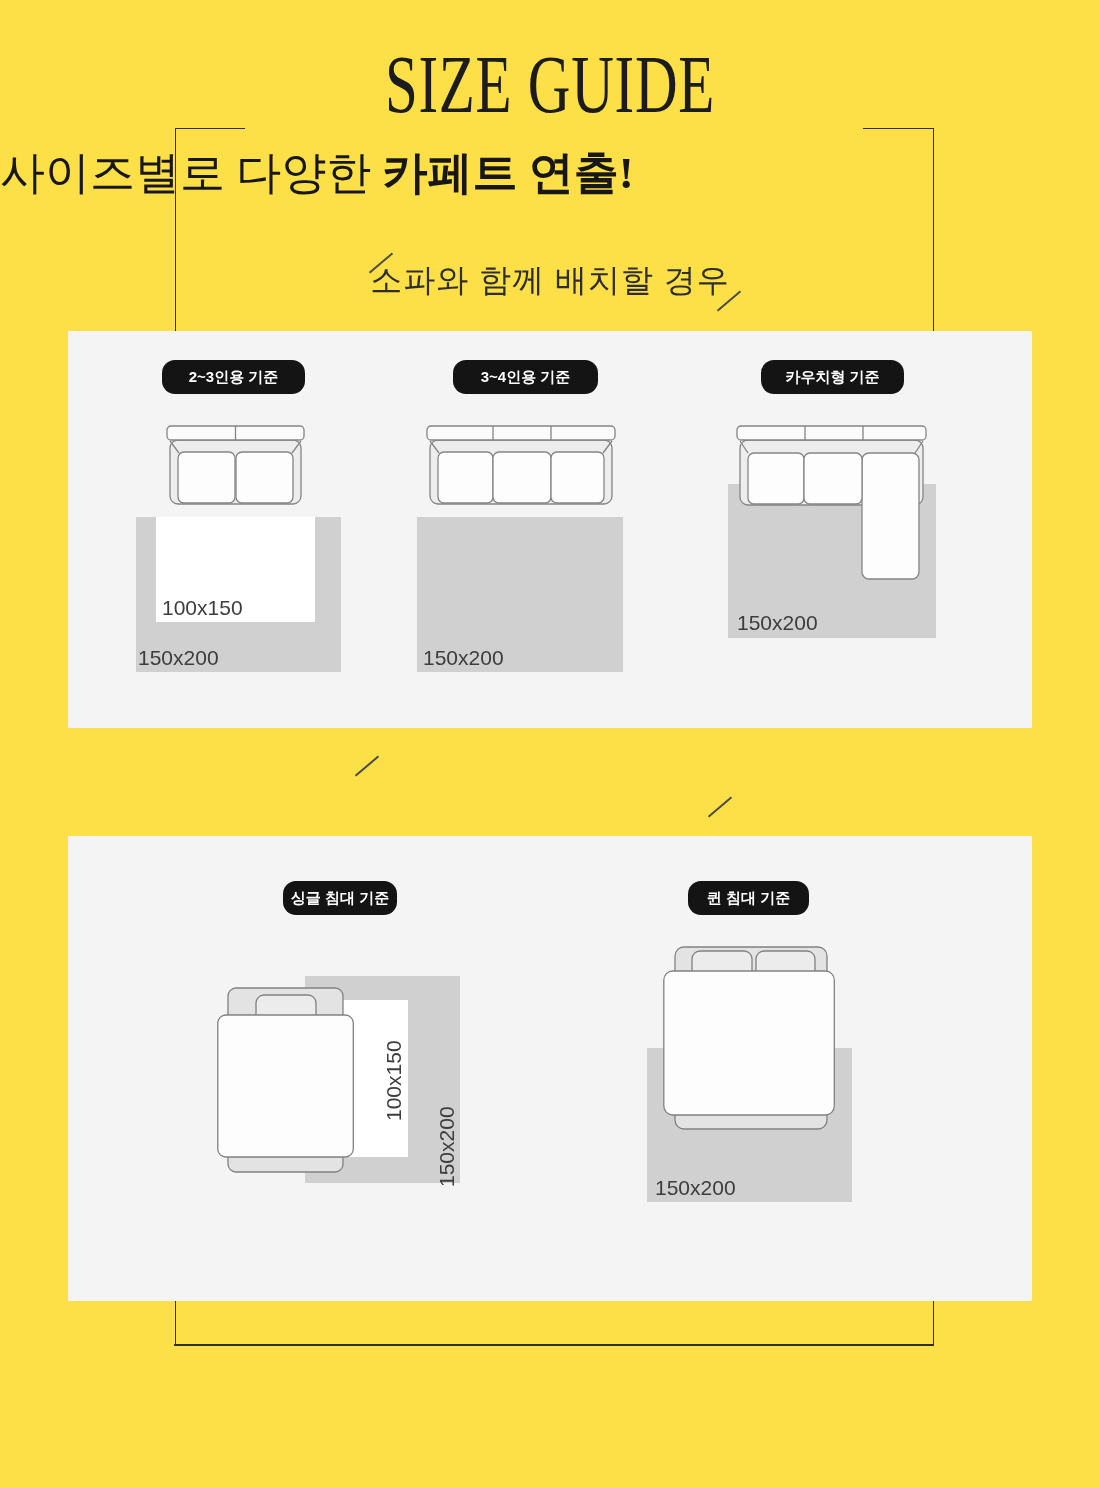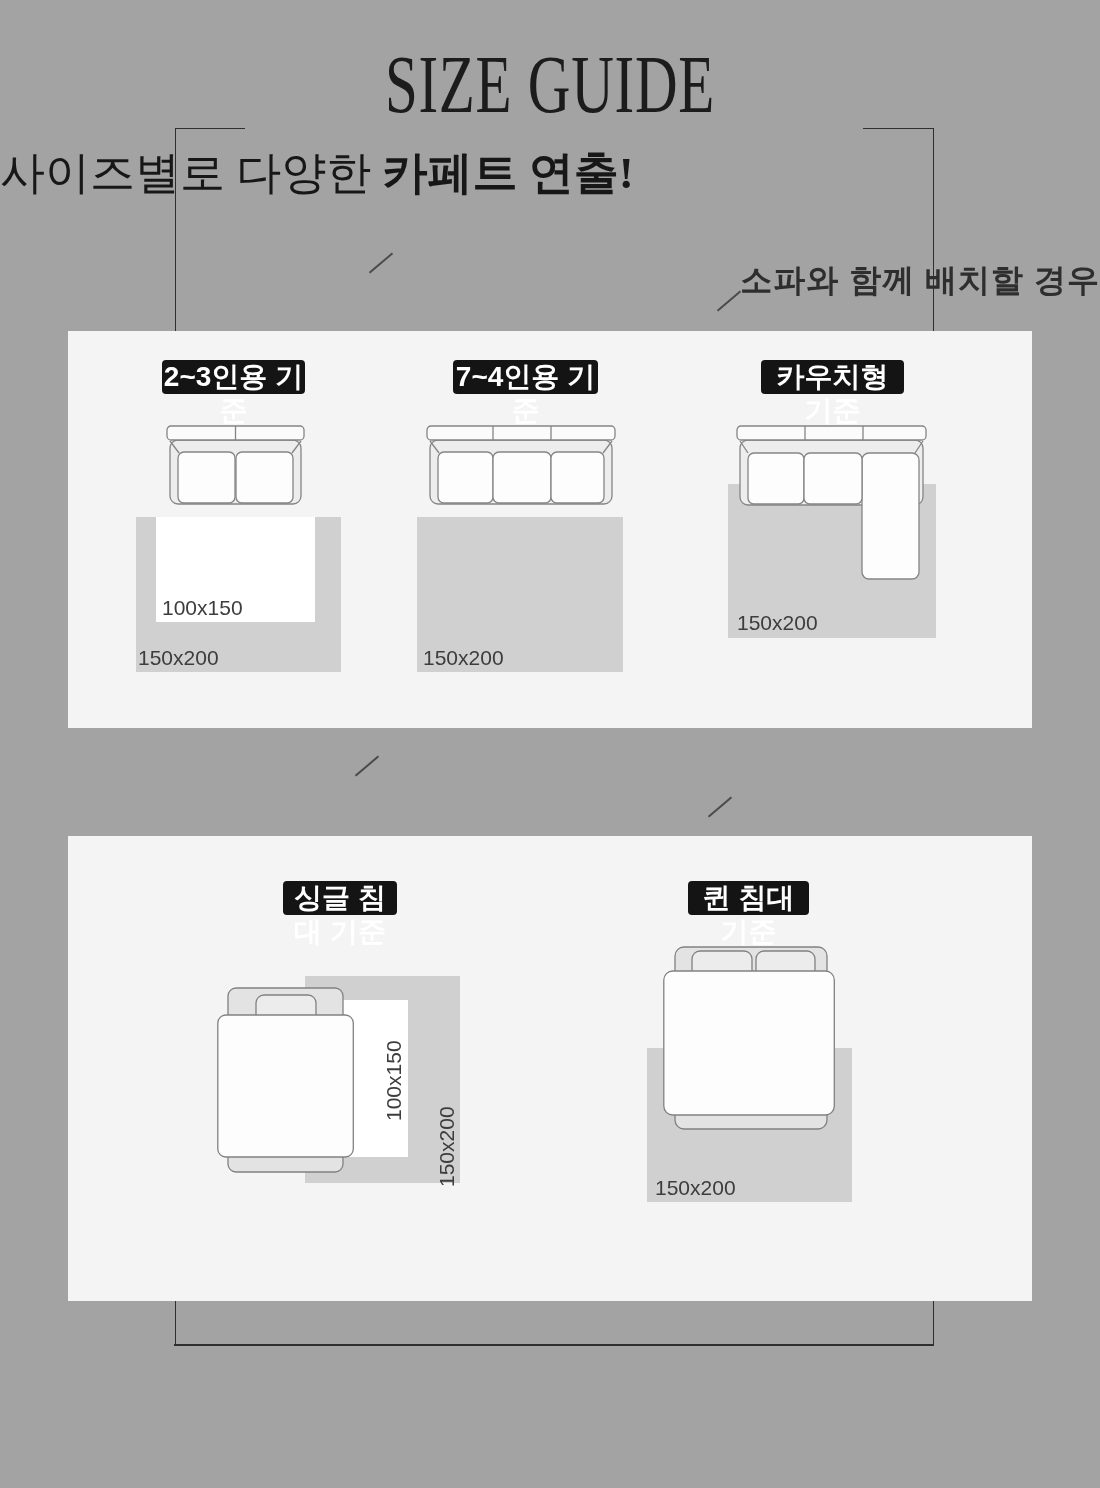--- a/index.html
+++ b/index.html
@@ -1,44 +1,44 @@
 <!DOCTYPE html>
 <html><head>
 <meta charset="utf-8">
 <style>
   html,body{margin:0;padding:0;background:#ffffff;}
-  .page{position:relative;width:1100px;height:1488px;background:#a3a3a3;overflow:hidden;
+  .page{position:relative;width:1100px;height:1488px;background:#fde047;overflow:hidden;
         font-family:"Liberation Sans","DejaVu Sans",sans-serif;}
   .abs{position:absolute;}
 
   
   .title{left:0;top:50px;width:1100px;text-align:center;
          font-family:"Liberation Serif","DejaVu Serif",serif;
          font-size:82px;line-height:70px;color:#1c1c1c;letter-spacing:1px;
          transform:scaleX(.72);transform-origin:50% 50%;}
   .subtitle{left:0;top:143px;width:1100px;text-align:left;
             font-family:"Liberation Serif","DejaVu Serif",serif;
             font-size:45px;line-height:60px;color:#171717;}
   .subtitle .bold{font-weight:800;}
 
   
   .fline{background:#2f2f2f;}
 
   
-  .sec-heading{left:0;width:1100px;text-align:right;
-               font-size:32px;line-height:46px;font-weight:700;
+  .sec-heading{left:0;width:1100px;text-align:center;
+               font-size:32px;line-height:46px;font-weight:400;
                color:#2e2e2e;letter-spacing:1px;}
   .slash{width:30px;height:0;border-top:2px solid #4a4a4a;transform:rotate(-40deg);}
 
   
   .panel{background:#f4f4f5;}
 
   
-  .pill{background:#141414;border-radius:4px;color:#ffffff;
-        font-size:28px;font-weight:700;text-align:center;line-height:34px;height:34px;}
+  .pill{background:#141414;border-radius:13px;color:#ffffff;
+        font-size:15px;font-weight:700;text-align:center;line-height:34px;height:34px;}
 
   
   .rug-gray{background:#d0d0d0;}
   .rug-white{background:#ffffff;}
 
   
   .size-label{font-size:21px;color:#3d3d3d;line-height:24px;white-space:nowrap;}
   .size-label.rot{transform:rotate(-90deg);transform-origin:50% 50%;text-align:center;}
 
   svg{display:block;}
@@ -76,21 +76,21 @@
       <path d="M5 16 L14 28 M136 16 L127 28" stroke="#858585" stroke-width="1.3"></path>
       <rect x="13" y="27" width="57" height="51" rx="6" fill="#fdfdfd" stroke="#858585" stroke-width="1.3"></rect>
       <rect x="71" y="27" width="57" height="51" rx="6" fill="#fdfdfd" stroke="#858585" stroke-width="1.3"></rect>
       <rect x="2" y="1" width="137" height="14" rx="4" fill="#fbfbfb" stroke="#858585" stroke-width="1.3"></rect>
       <line x1="70.5" y1="1" x2="70.5" y2="15" stroke="#858585" stroke-width="1.3"></line>
     </svg>
   </div>
   <div class="abs size-label" style="left:162px;top:596px;">100x150</div>
   <div class="abs size-label" style="left:138px;top:646px;">150x200</div>
 
-  <div class="abs pill" style="left:453px;top:360px;width:145px;">7~4인용 기준</div>
+  <div class="abs pill" style="left:453px;top:360px;width:145px;">3~4인용 기준</div>
   <div class="abs rug-gray" style="left:417px;top:517px;width:206px;height:155px;"></div>
   <div class="abs" style="left:425px;top:425px;">
     <svg width="192" height="81" viewBox="0 0 192 81" fill="none">
       <rect x="5" y="15" width="182" height="64" rx="8" fill="#ededed" stroke="#858585" stroke-width="1.3"></rect>
       <path d="M5 16 L14 28 M187 16 L178 28" stroke="#858585" stroke-width="1.3"></path>
       <rect x="13" y="27" width="55" height="51" rx="6" fill="#fdfdfd" stroke="#858585" stroke-width="1.3"></rect>
       <rect x="68" y="27" width="58" height="51" rx="6" fill="#fdfdfd" stroke="#858585" stroke-width="1.3"></rect>
       <rect x="126" y="27" width="53" height="51" rx="6" fill="#fdfdfd" stroke="#858585" stroke-width="1.3"></rect>
       <rect x="2" y="1" width="188" height="14" rx="4" fill="#fbfbfb" stroke="#858585" stroke-width="1.3"></rect>
       <path d="M68 1 L68 15 M126 1 L126 15" stroke="#858585" stroke-width="1.3"></path>

